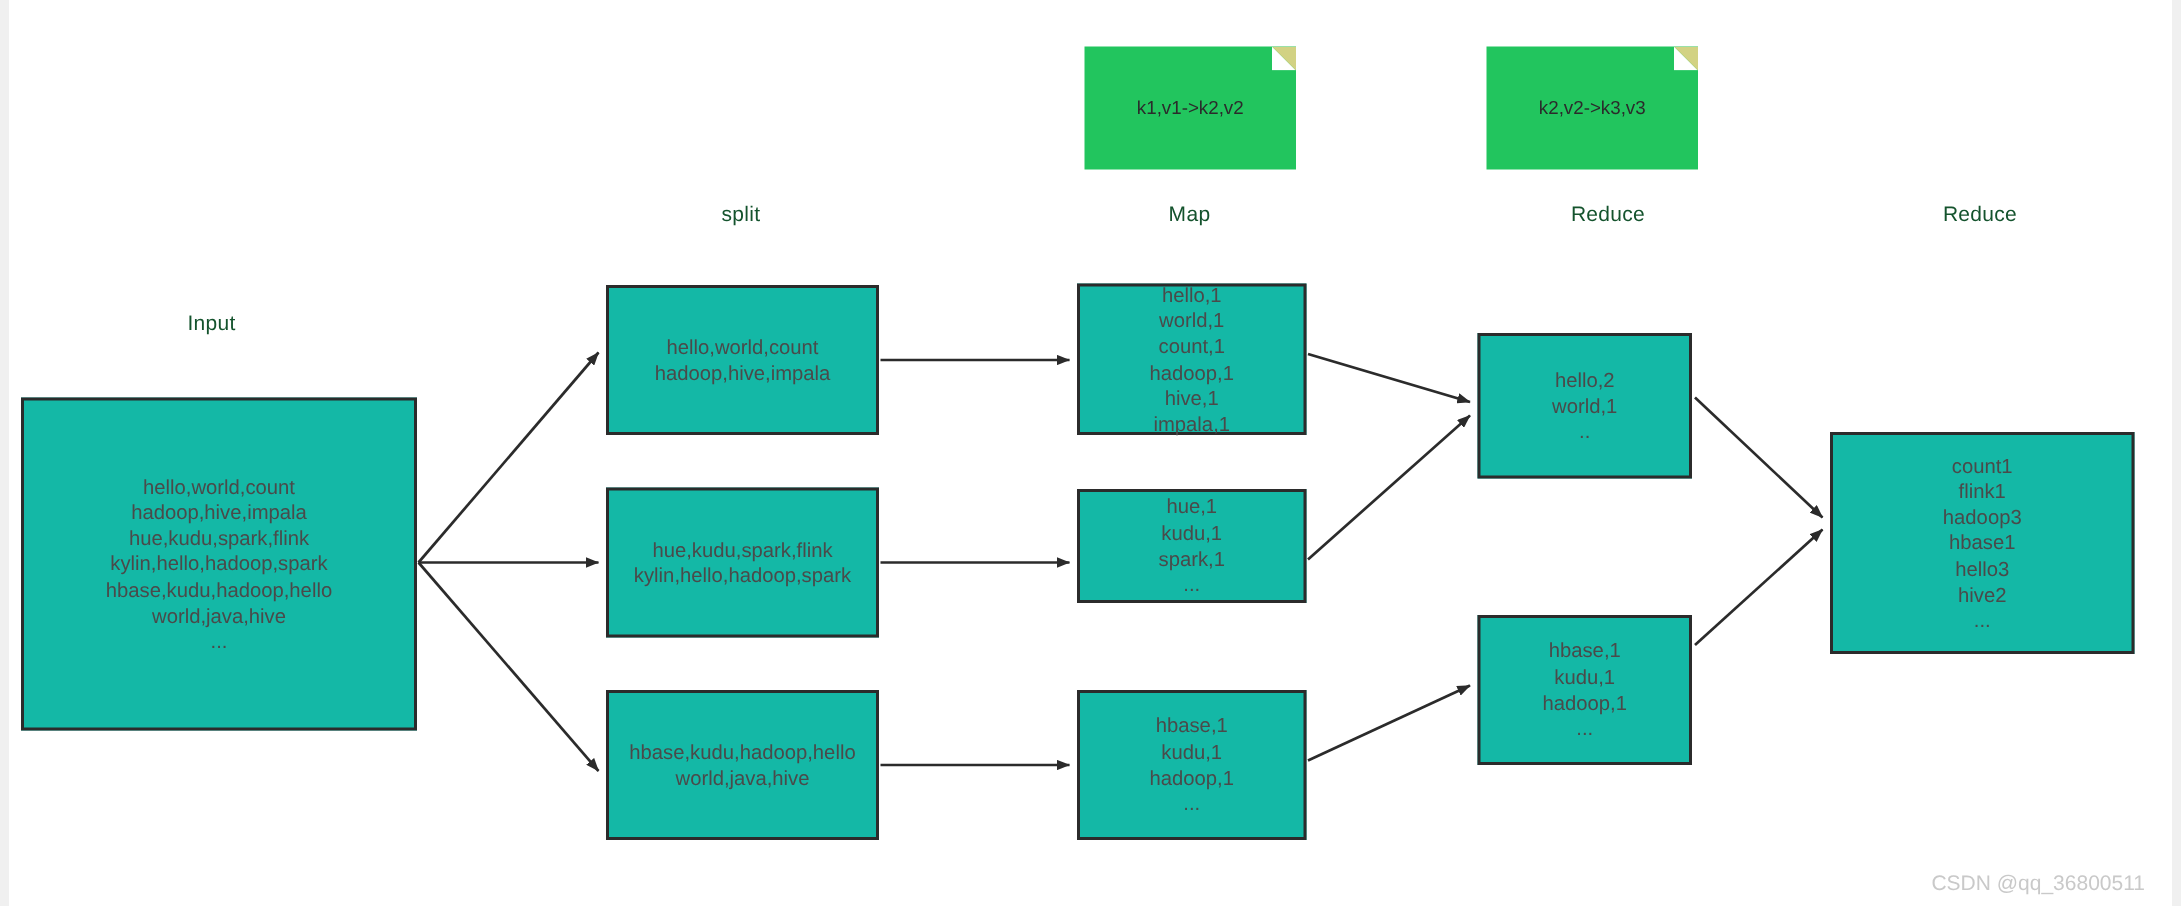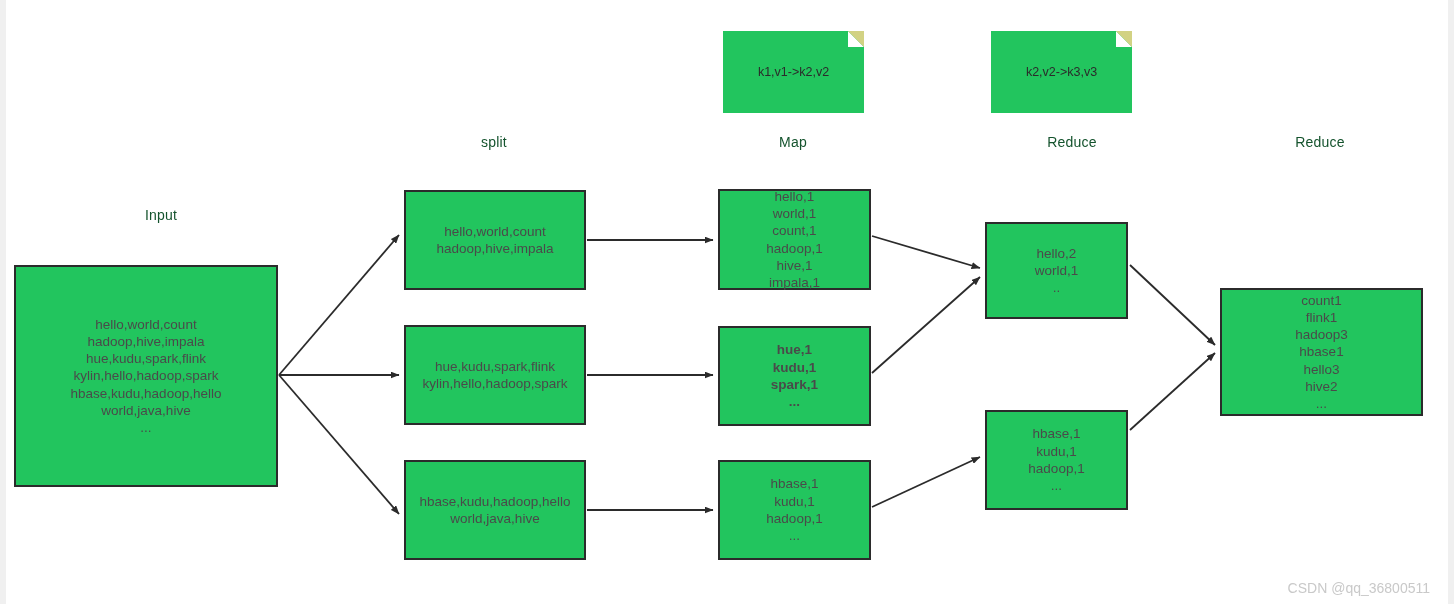--- a/index.html
+++ b/index.html
@@ -40,21 +40,21 @@
     text-align: center;
     white-space: nowrap;
     transform: translateX(-50%);
     letter-spacing: 0.2px;
   }
 
   .node {
     position: absolute;
     box-sizing: border-box;
     border: 2px solid #2b2b2b;
-    background: #22c55e;
+    background: #14b8a6;
     display: flex;
     align-items: center;
     justify-content: center;
   }
   .node .lines {
     text-align: center;
     font-size: 13.5px;
     line-height: 1.28;
     color: #4a4a4a;
     white-space: pre-line;
@@ -127,21 +127,21 @@
         <line x1="587" y1="510" x2="713" y2="510" stroke="#2b2b2b" stroke-width="1.8" marker-end="url(#arrowhead)"></line>
         <line x1="872" y1="236" x2="980" y2="268" stroke="#2b2b2b" stroke-width="1.8" marker-end="url(#arrowhead)"></line>
         <line x1="872" y1="373" x2="980" y2="277" stroke="#2b2b2b" stroke-width="1.8" marker-end="url(#arrowhead)"></line>
         <line x1="872" y1="507" x2="980" y2="457" stroke="#2b2b2b" stroke-width="1.8" marker-end="url(#arrowhead)"></line>
         <line x1="1130" y1="265" x2="1215" y2="345" stroke="#2b2b2b" stroke-width="1.8" marker-end="url(#arrowhead)"></line>
         <line x1="1130" y1="430" x2="1215" y2="353" stroke="#2b2b2b" stroke-width="1.8" marker-end="url(#arrowhead)"></line>
       </g>
   </svg>
 
   <div id="label-layer">
-      <div class="col-label" style="left: 141px; top: 207px; margin-left: 20px;">Input</div>
+      <div class="col-label" style="left: 141px; top: 207px;">Input</div>
       <div class="col-label" style="left: 494px; top: 134px;">split</div>
       <div class="col-label" style="left: 793px; top: 134px;">Map</div>
       <div class="col-label" style="left: 1072px; top: 134px;">Reduce</div>
       <div class="col-label" style="left: 1320px; top: 134px;">Reduce</div>
     </div>
   <div id="sticky-layer">
       <div class="sticky" style="left: 723px; top: 31px; width: 141px; height: 82px;">
         <div class="fold-shadow"></div>
         <div class="fold"></div>
         <div class="sticky-text">k1,v1-&gt;k2,v2</div>
@@ -175,21 +175,21 @@
 world,java,hive</div>
       </div>
       <div class="node" style="left: 718px; top: 189px; width: 153px; height: 101px; border-color: rgb(43, 43, 43);">
         <div class="lines" style="color: rgb(74, 74, 74);">hello,1
 world,1
 count,1
 hadoop,1
 hive,1
 impala,1</div>
       </div>
-      <div class="node" style="left: 718px; top: 326px; width: 153px; height: 100px; border-color: rgb(43, 43, 43); font-weight: bold;">
+      <div class="node" style="left: 718px; top: 326px; width: 153px; height: 76px; border-color: rgb(43, 43, 43);">
         <div class="lines" style="color: rgb(74, 74, 74);">hue,1
 kudu,1
 spark,1
 ...</div>
       </div>
       <div class="node" style="left: 718px; top: 460px; width: 153px; height: 100px; border-color: rgb(43, 43, 43);">
         <div class="lines" style="color: rgb(74, 74, 74);">hbase,1
 kudu,1
 hadoop,1
 ...</div>
@@ -198,21 +198,21 @@
         <div class="lines" style="color: rgb(74, 74, 74);">hello,2
 world,1
 ..</div>
       </div>
       <div class="node" style="left: 985px; top: 410px; width: 143px; height: 100px; border-color: rgb(43, 43, 43);">
         <div class="lines" style="color: rgb(74, 74, 74);">hbase,1
 kudu,1
 hadoop,1
 ...</div>
       </div>
-      <div class="node" style="left: 1220px; top: 288px; width: 203px; height: 128px; border-color: rgb(43, 43, 43);">
+      <div class="node" style="left: 1220px; top: 288px; width: 203px; height: 148px; border-color: rgb(43, 43, 43);">
         <div class="lines" style="color: rgb(74, 74, 74);">count1
 flink1
 hadoop3
 hbase1
 hello3
 hive2
 ...</div>
       </div>
     </div>
 

